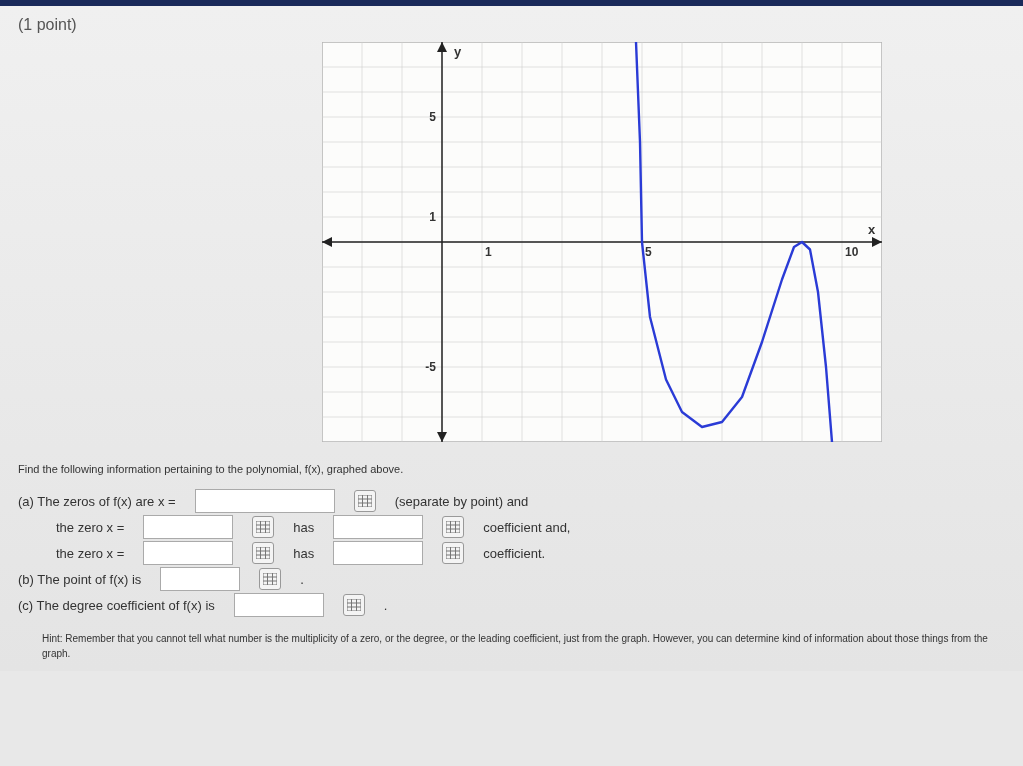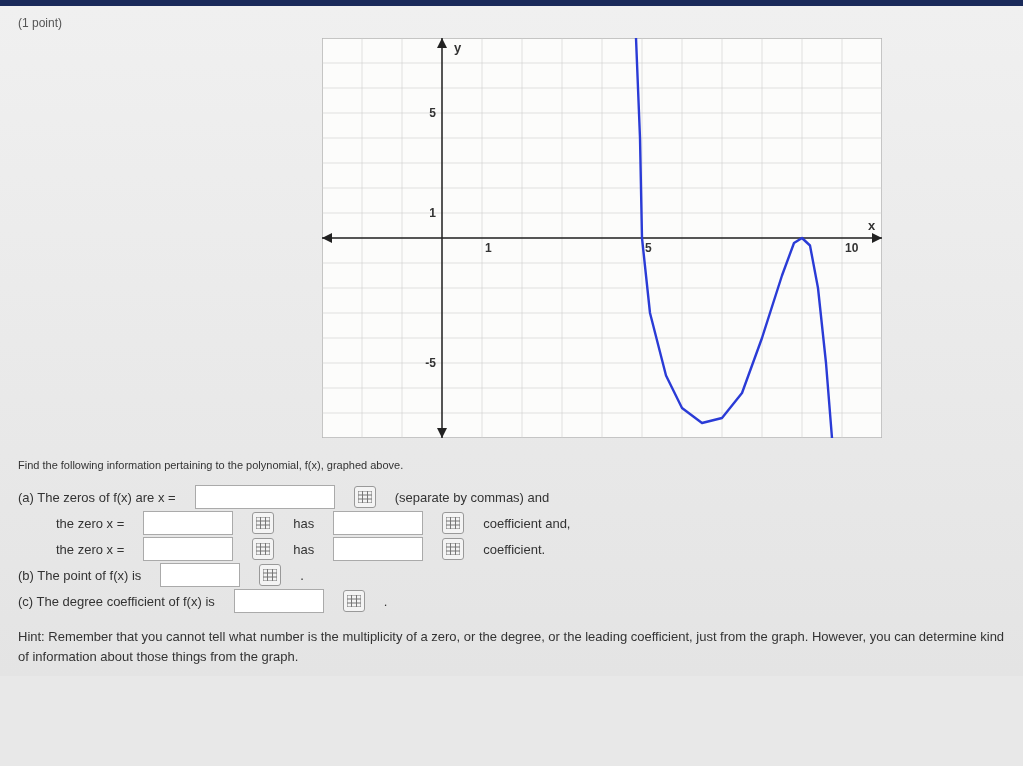--- a/index.html
+++ b/index.html
@@ -16,21 +16,21 @@
   }
   .top-bar {
     height: 6px;
     background: #1a2a5a;
   }
   .content {
     padding: 10px 18px 10px 18px;
     background: linear-gradient(180deg, #f0f0f0 0%, #e4e4e4 100%);
   }
   .points {
-    font-size: 12px;
+    font-size: 16px;
     color: #555;
     margin-bottom: 8px;
   }
   .graph-wrap {
     text-align: center;
     margin-bottom: 18px;
     margin-left: 180px;
   }
   .question-line {
     font-size: 11px;
@@ -63,24 +63,25 @@
     height: 22px;
     border: 1px solid #999;
     border-radius: 3px;
     background: #f4f4f4;
     cursor: pointer;
     font-size: 10px;
     color: #555;
   }
   .keypad svg { display:block; }
   .hint {
-    font-size: 13px;
+    font-size: 10px;
     line-height: 1.5;
     color: #333;
     margin-top: 14px;
+    margin-left: 24px;
   }
 </style>
 </head>
 <body>
 
 <div class="top-bar"></div>
 
 <div class="content">
 
   <div class="points">(1 point)</div>
@@ -155,21 +156,21 @@
     <input class="ans w-long" type="text" style="">
     <span class="keypad">
       <svg width="14" height="12" viewBox="0 0 14 12">
           <rect x="0" y="0" width="14" height="12" fill="none" stroke="#777" stroke-width="1"></rect>
           <line x1="4.5" y1="0" x2="4.5" y2="12" stroke="#777"></line>
           <line x1="9.5" y1="0" x2="9.5" y2="12" stroke="#777"></line>
           <line x1="0" y1="4" x2="14" y2="4" stroke="#777"></line>
           <line x1="0" y1="8" x2="14" y2="8" stroke="#777"></line>
         </svg>
     </span>
-    <span>(separate by commas) and</span>
+    <span>(separate by point) and</span>
   </div>
 
   <div class="row indent">
     <span>the zero x =</span>
     <input class="ans w-med" type="text" style="">
     <span class="keypad">
       <svg width="14" height="12" viewBox="0 0 14 12">
           <rect x="0" y="0" width="14" height="12" fill="none" stroke="#777" stroke-width="1"></rect>
           <line x1="4.5" y1="0" x2="4.5" y2="12" stroke="#777"></line>
           <line x1="9.5" y1="0" x2="9.5" y2="12" stroke="#777"></line>

